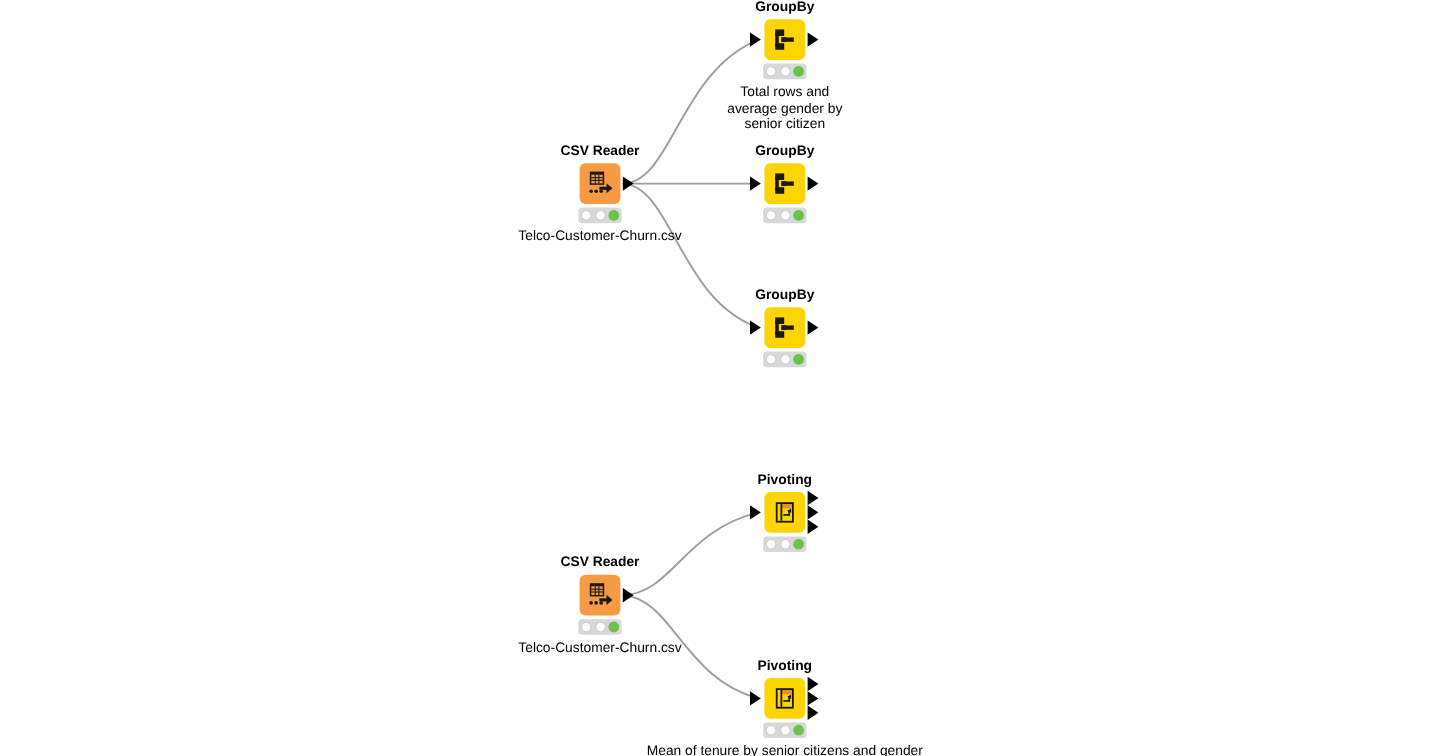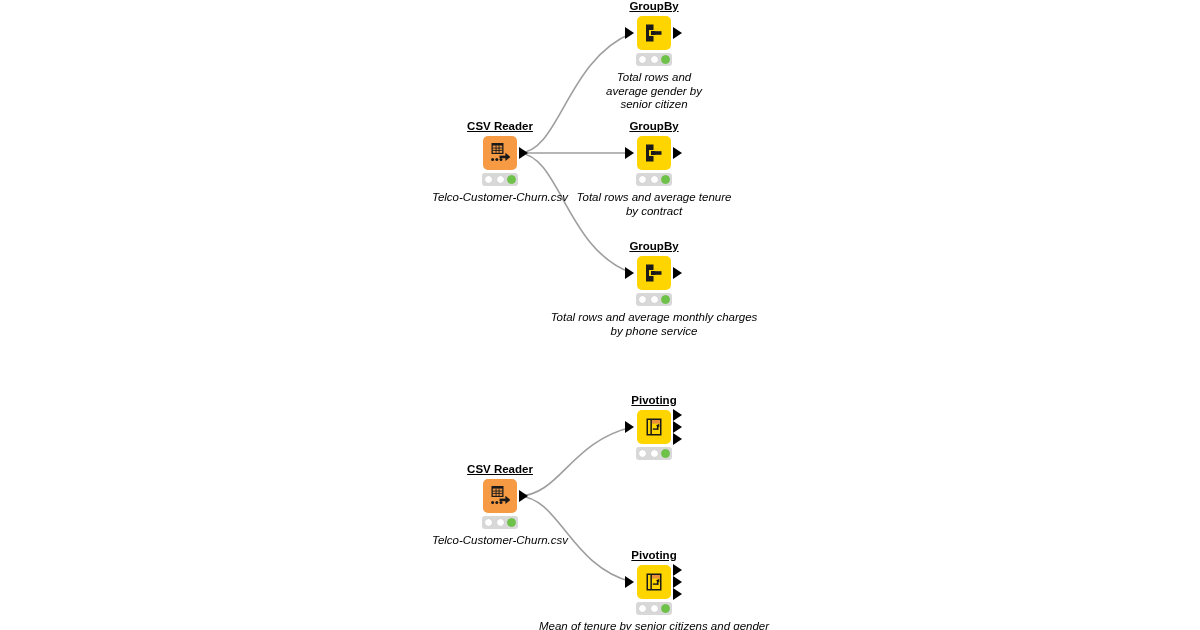--- a/index.html
+++ b/index.html
@@ -42,21 +42,20 @@
     text-align: center;
   }
 
   .node-title {
     font-size: 11.5px;
     font-weight: bold;
     color: #000000;
     line-height: 13px;
     white-space: nowrap;
     margin-bottom: 3px;
-    text-decoration: underline;
   }
 
   .node-body {
     position: relative;
     height: 34px;
     display: flex;
     align-items: center;
     justify-content: center;
   }
 
@@ -112,21 +111,20 @@
     background: #6ec24a;
     border-color: #6ec24a;
   }
 
   .node-label {
     margin-top: 5px;
     font-size: 11.5px;
     line-height: 13.5px;
     color: #000000;
     white-space: pre-line;
-    font-style: italic;
   }
   .node-label.wide {
     width: 230px;
     margin-left: -35px;
   }
   .node-label.xwide {
     width: 260px;
     margin-left: -50px;
   }
 </style>
@@ -211,22 +209,20 @@
         </svg>
         <span class="port in"></span>
         <span class="port out"></span>
       </div>
     </div>
     <div class="status-bar">
       <span class="status-led"></span>
       <span class="status-led"></span>
       <span class="status-led green"></span>
     </div>
-    <div class="node-label wide">Total rows and average tenure
-by contract</div>
   </div>
 
   <div class="node" style="left:654px; top:240px;">
     <div class="node-title">GroupBy</div>
     <div class="node-body">
       <div class="node-box yellow">
         <svg width="24" height="24" viewBox="0 0 24 24">
           <rect x="4" y="3.5" width="7.5" height="5.5" fill="#1a1a1a"></rect>
           <rect x="4" y="15" width="7.5" height="5.5" fill="#1a1a1a"></rect>
           <rect x="9" y="10" width="4" height="4" fill="#1a1a1a"></rect>
@@ -235,22 +231,20 @@
         </svg>
         <span class="port in"></span>
         <span class="port out"></span>
       </div>
     </div>
     <div class="status-bar">
       <span class="status-led"></span>
       <span class="status-led"></span>
       <span class="status-led green"></span>
     </div>
-    <div class="node-label xwide">Total rows and average monthly charges
-by phone service</div>
   </div>
 
   <div class="node" style="left:500px; top:463px;">
     <div class="node-title">CSV Reader</div>
     <div class="node-body">
       <div class="node-box reader">
         <svg width="26" height="26" viewBox="0 0 26 26">
           <rect x="4.5" y="3" width="12" height="11" fill="#1a1a1a"></rect>
           <rect x="5.8" y="5.6" width="9.4" height="7.2" fill="#f79a44"></rect>
           <rect x="5.8" y="7.6" width="9.4" height="0.9" fill="#1a1a1a"></rect>

